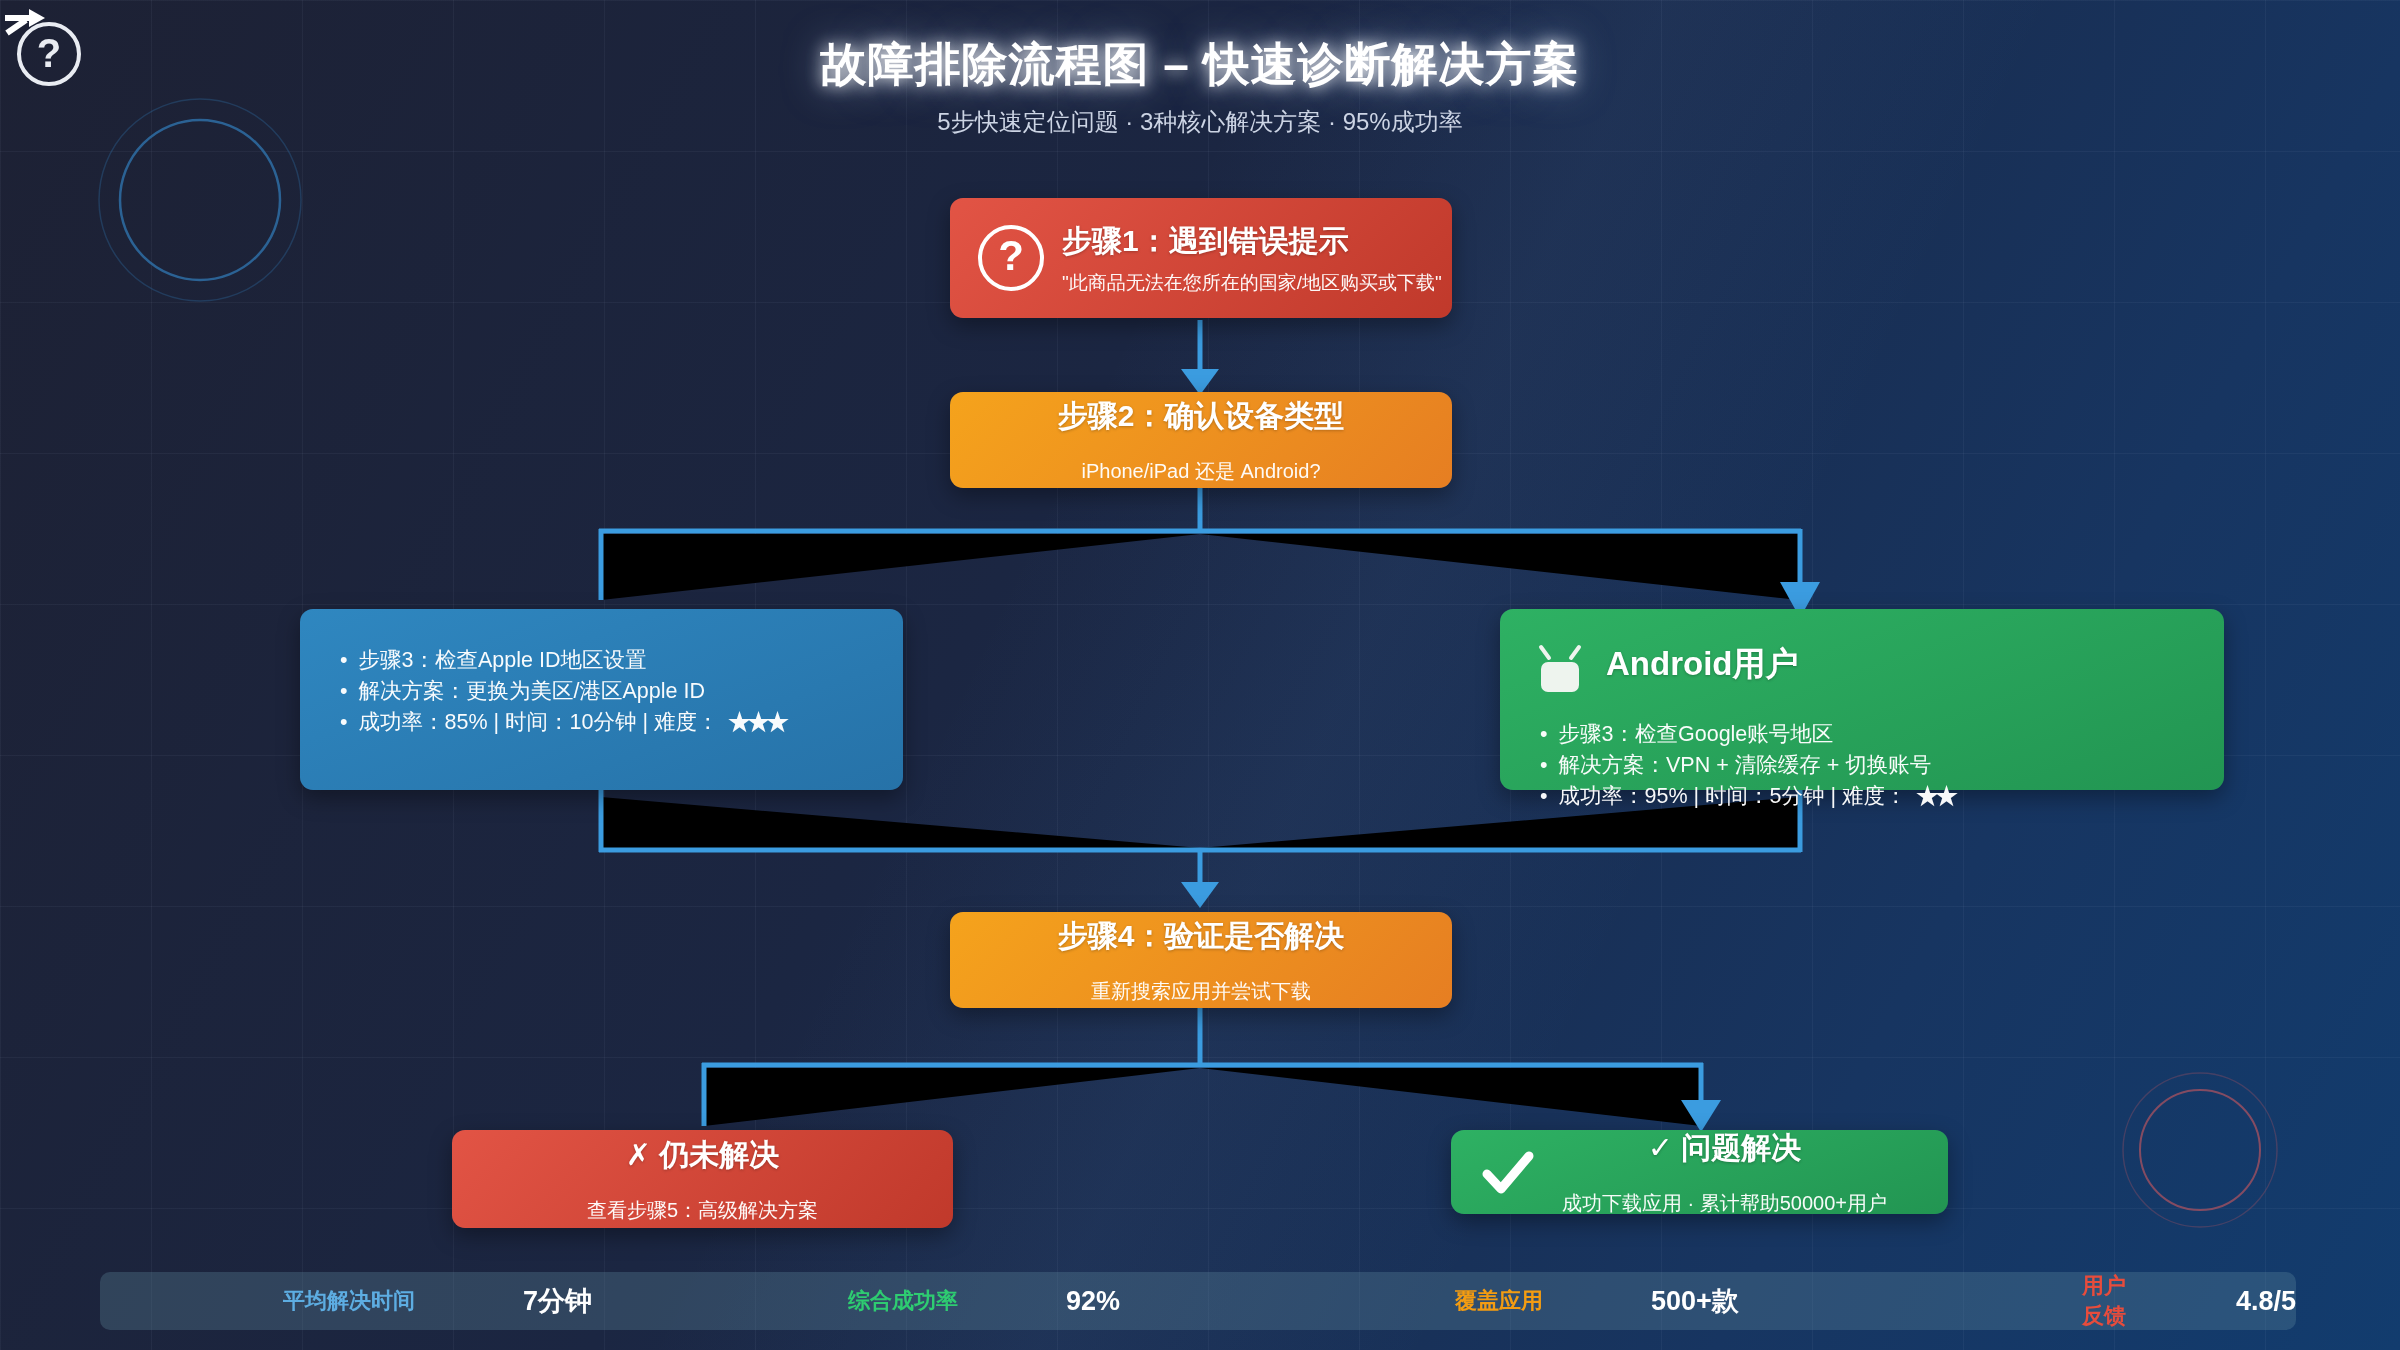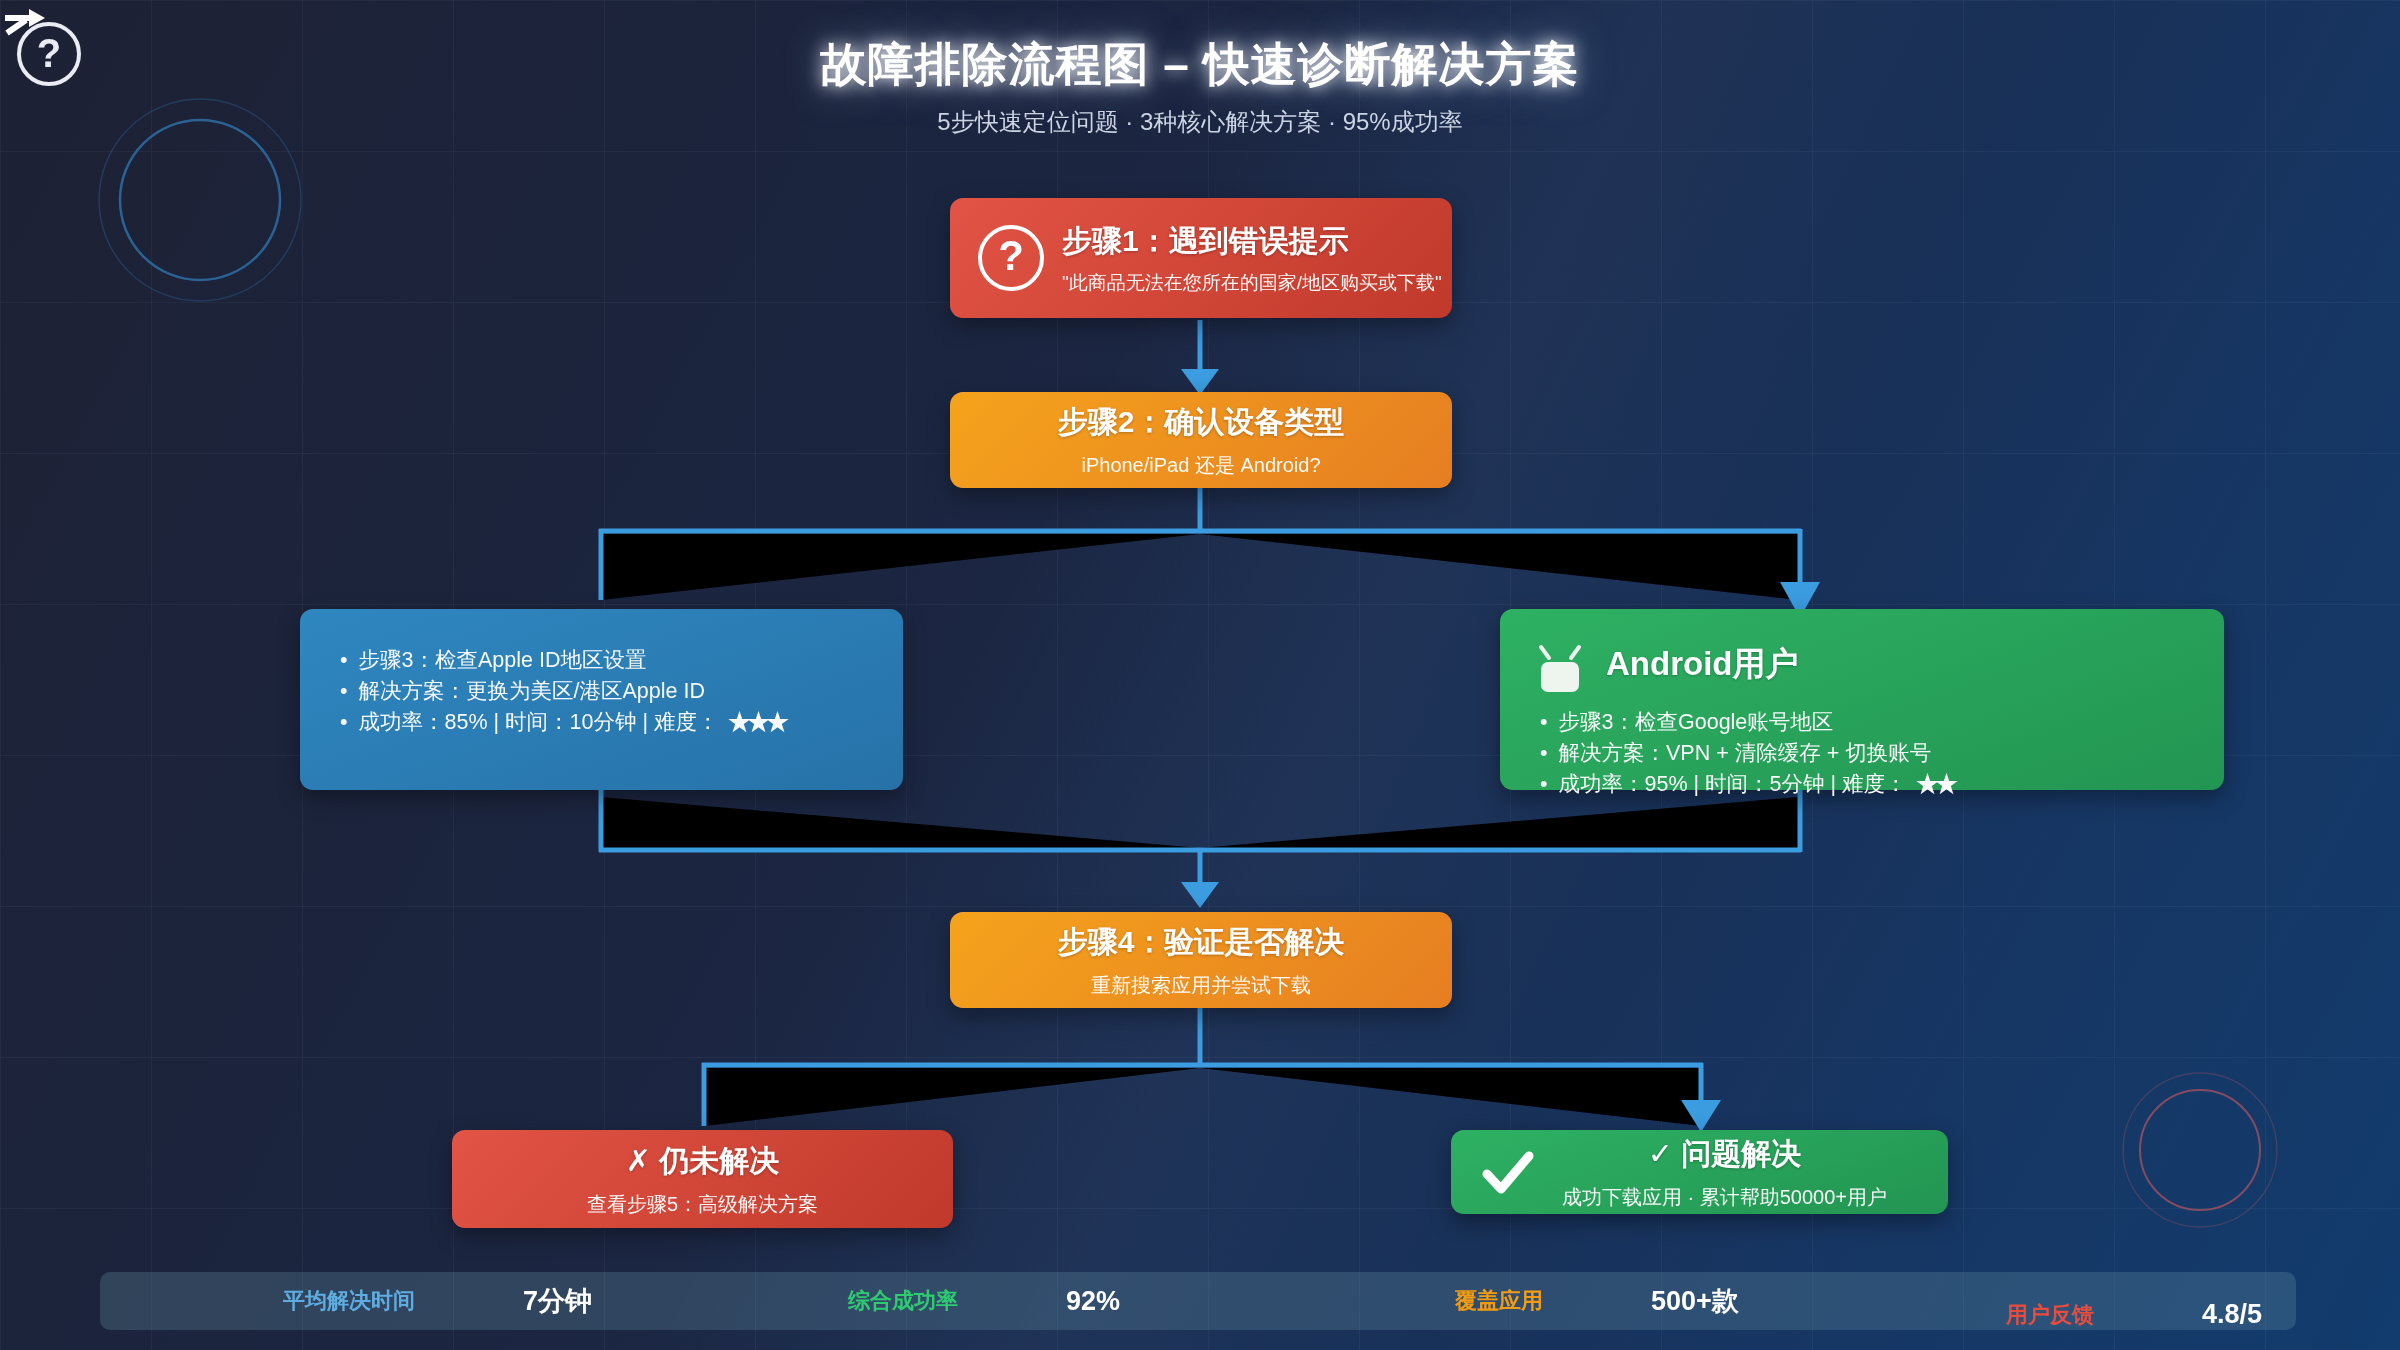--- a/index.html
+++ b/index.html
@@ -21,21 +21,21 @@
     font-size:46px;font-weight:700;letter-spacing:1px;
     text-shadow:0 0 16px rgba(255,255,255,0.95),0 0 38px rgba(190,215,255,0.55);
   }
   .page-subtitle{
     left:0;top:106px;width:100%;text-align:center;z-index:3;
     font-size:24px;color:#ccd4e4;
   }
   .card{
     position:absolute;z-index:4;border-radius:13px;
     box-shadow:0 8px 22px rgba(0,0,0,0.35);
-    display:flex;flex-direction:column;align-items:center;justify-content:center;
+    display:flex;flex-direction:column;align-items:center;justify-content:center;gap:12px;
   }
   .card .t{font-size:30px;font-weight:700;text-shadow:0 1px 3px rgba(0,0,0,0.25);}
   .card .s{font-size:20px;margin-top:9px;color:rgba(255,255,255,0.96);}
   .red-grad{background:linear-gradient(135deg,#e25445,#c0392b);}
   .orange-grad{background:linear-gradient(135deg,#f5a31c,#e67e22);}
   .blue-grad{background:linear-gradient(160deg,#2f87c0,#2672a8);}
   .green-grad{background:linear-gradient(160deg,#2eb163,#229552);}
 
   .step1{left:950px;top:198px;width:502px;height:120px;
     flex-direction:row;justify-content:flex-start;padding:0;gap:18px;}
@@ -63,21 +63,21 @@
   .success{left:1451px;top:1130px;width:497px;height:84px;padding-left:50px;box-sizing:border-box;}
   .check-glyph{position:absolute;left:28px;top:50%;transform:translateY(-50%);}
 
   .statsbar{
     position:absolute;left:100px;top:1272px;width:2196px;height:58px;z-index:4;
     background:rgba(98,142,162,0.30);border-radius:10px;
   }
   .stat{position:absolute;top:0;height:100%;display:flex;align-items:center;gap:108px;}
   .stat .lbl{font-size:22px;font-weight:700;}
   .stat .val{font-size:27px;font-weight:700;color:#fff;}
-  .stat1{left:183px;} .stat2{left:748px;} .stat3{left:1355px;} .stat4{left:1906px;align-items:flex-end;}
+  .stat1{left:183px;} .stat2{left:748px;} .stat3{left:1355px;} .stat4{left:1982px;}
 </style>
 </head>
 <body>
 
 <div class="stage">
 
   <svg class="abs deco-svg" width="2400" height="1350" viewBox="0 0 2400 1350">
 
     <g>
       <circle cx="200" cy="200" r="80" fill="none" stroke="#2e6da4" stroke-width="2.5" opacity="0.85"></circle>

